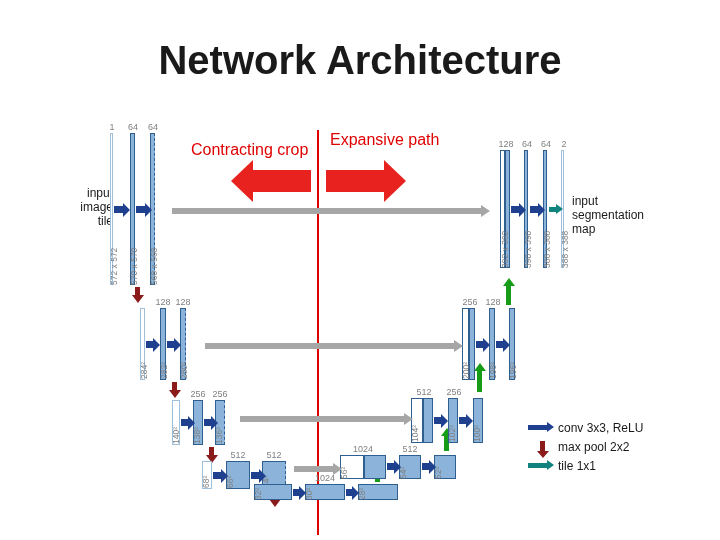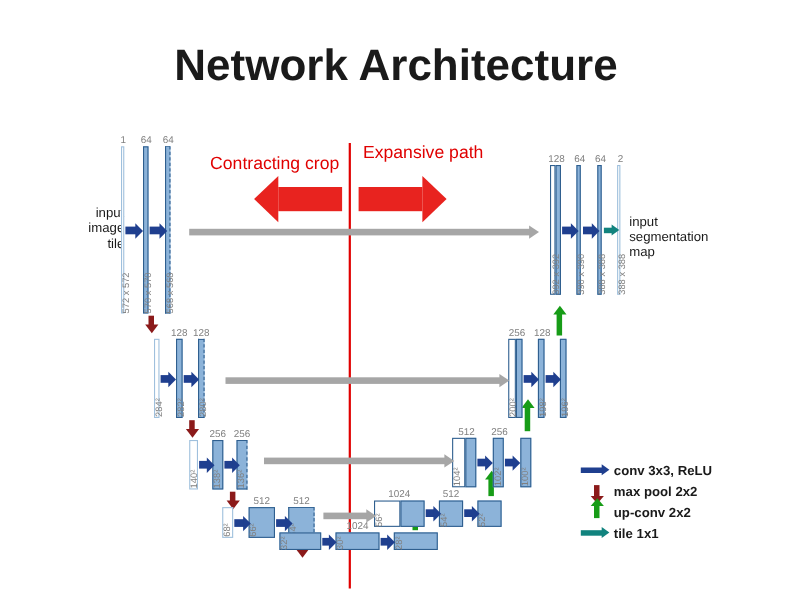--- a/index.html
+++ b/index.html
@@ -60,21 +60,21 @@
   .bigarrow.right::after{content:"";position:absolute;right:-22px;top:-10px;
      border-left:22px solid #e8231f;border-top:21px solid transparent;border-bottom:21px solid transparent;}
 
   
   .sidetext{position:absolute;font-size:12px;color:#1a1a1a;line-height:14px;}
 
   
   .legend{position:absolute;font-size:12px;color:#1a1a1a;}
   .legend .row{position:relative;height:19px;display:flex;align-items:center;}
   .legend .glyph{position:relative;width:34px;height:19px;flex:0 0 34px;}
-  .legend .lab{white-space:nowrap;font-weight:bold;}
+  .legend .lab{white-space:nowrap;}
   .lg-right{position:absolute;left:4px;top:7px;width:20px;height:5px;}
   .lg-right::after{content:"";position:absolute;right:-6px;top:-3px;
       border-left:7px solid currentColor;border-top:5.5px solid transparent;border-bottom:5.5px solid transparent;}
   .lg-up{position:absolute;left:16px;top:3px;width:5px;height:12px;background:#179c17;}
   .lg-up::after{content:"";position:absolute;left:-3.5px;top:-6px;
       border-bottom:7px solid #179c17;border-left:6px solid transparent;border-right:6px solid transparent;}
   .lg-down{position:absolute;left:16px;top:4px;width:5px;height:11px;background:#8b1a1a;}
   .lg-down::after{content:"";position:absolute;left:-3.5px;bottom:-6px;
       border-top:7px solid #8b1a1a;border-left:6px solid transparent;border-right:6px solid transparent;}
 </style>
@@ -268,25 +268,19 @@
       <span class="lab">conv 3x3, ReLU</span>
     </div>
     <div class="row">
       <span class="glyph">
         <span class="lg-down"></span>
       </span>
       <span class="lab">max pool 2x2</span>
     </div>
     <div class="row">
       <span class="glyph">
-        <span class="lg-up"></span>
-      </span>
-      <span class="lab">up-conv 2x2</span>
-    </div>
-    <div class="row">
-      <span class="glyph">
         <span class="lg-right" style="color:#11837e;background:#11837e;"></span>
       </span>
       <span class="lab">tile 1x1</span>
     </div>
   </div>
 
 </div>
 
 </body></html>

